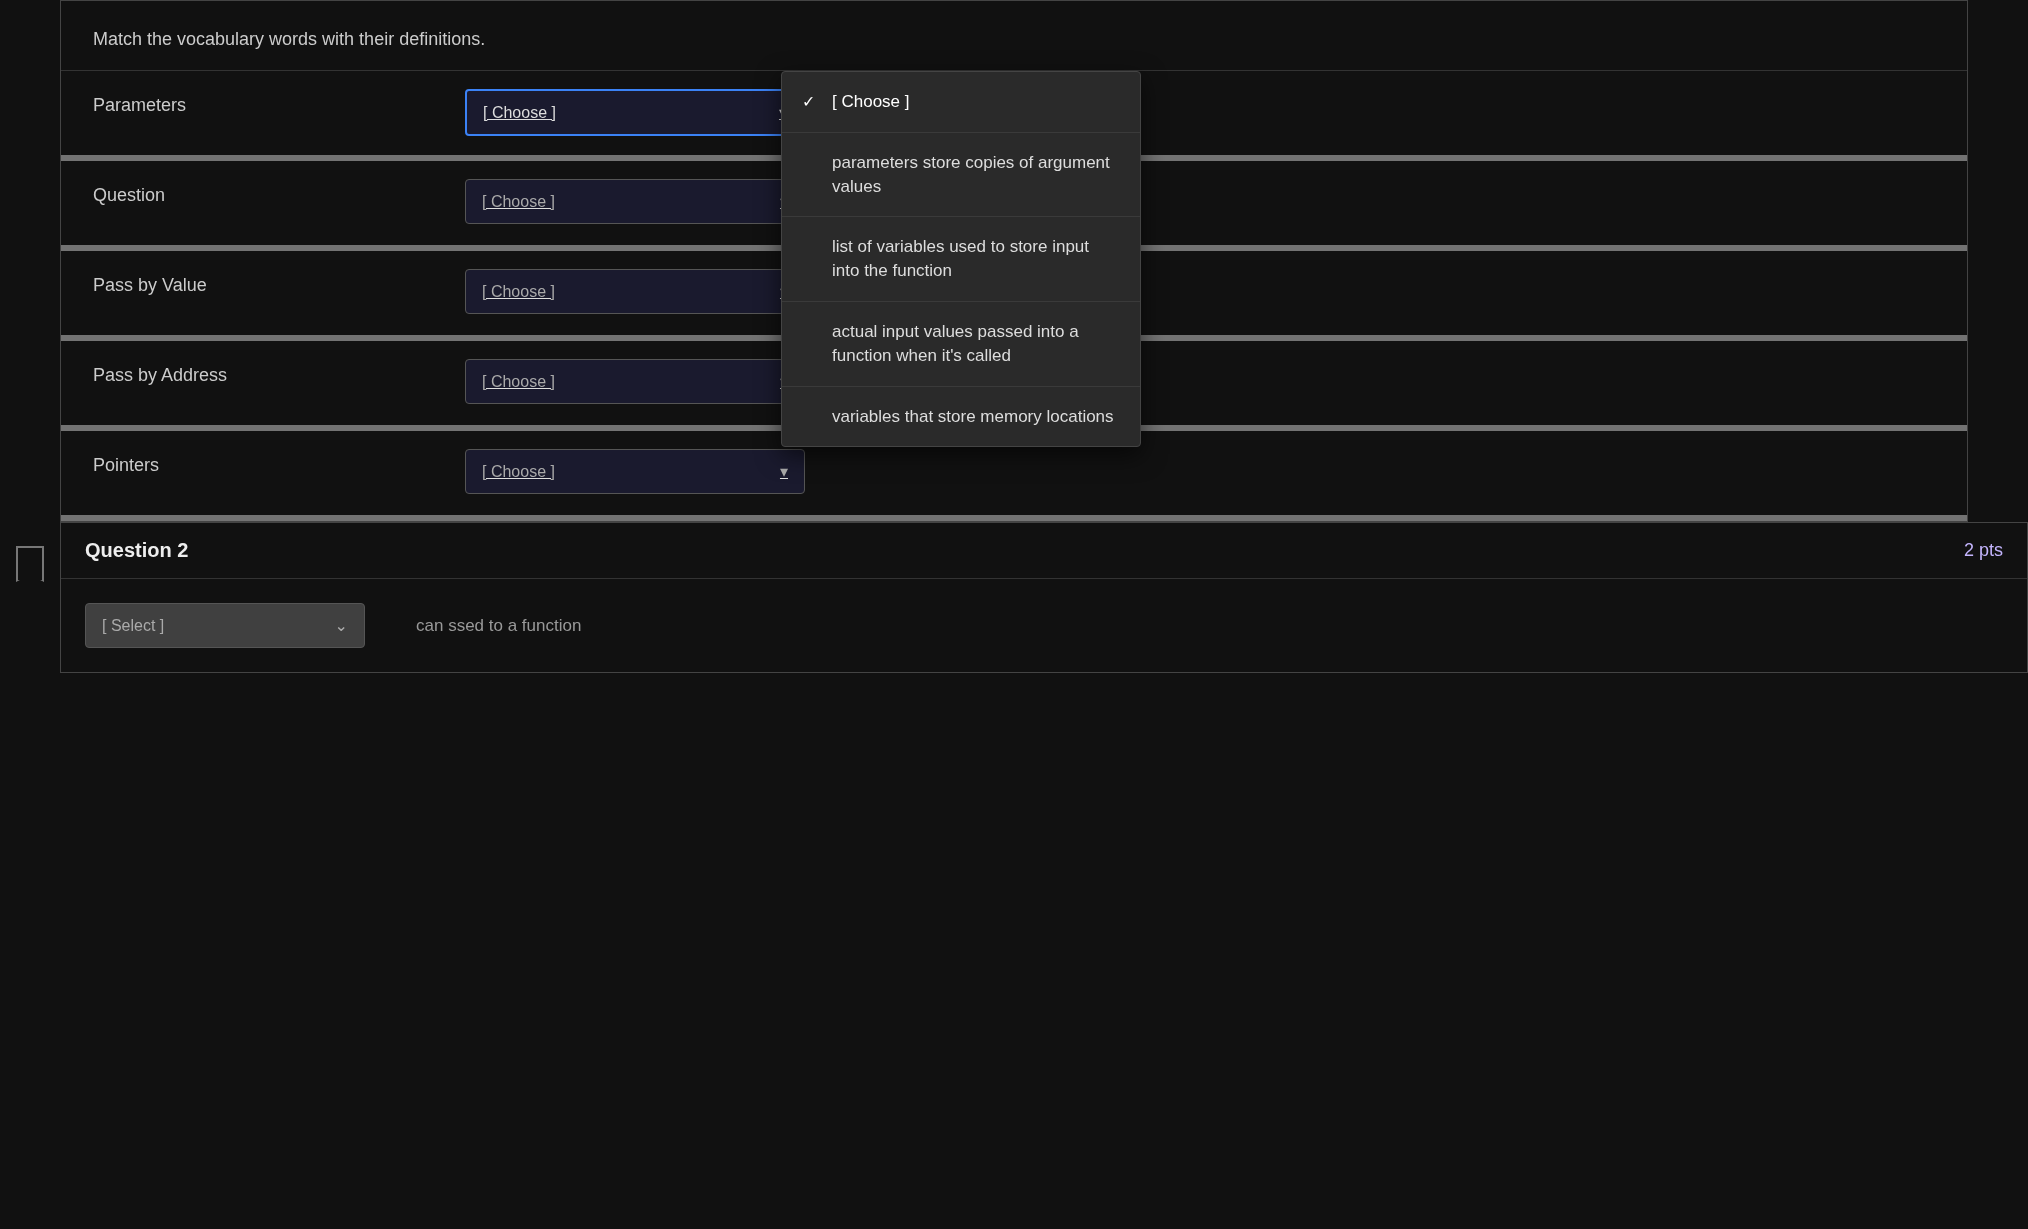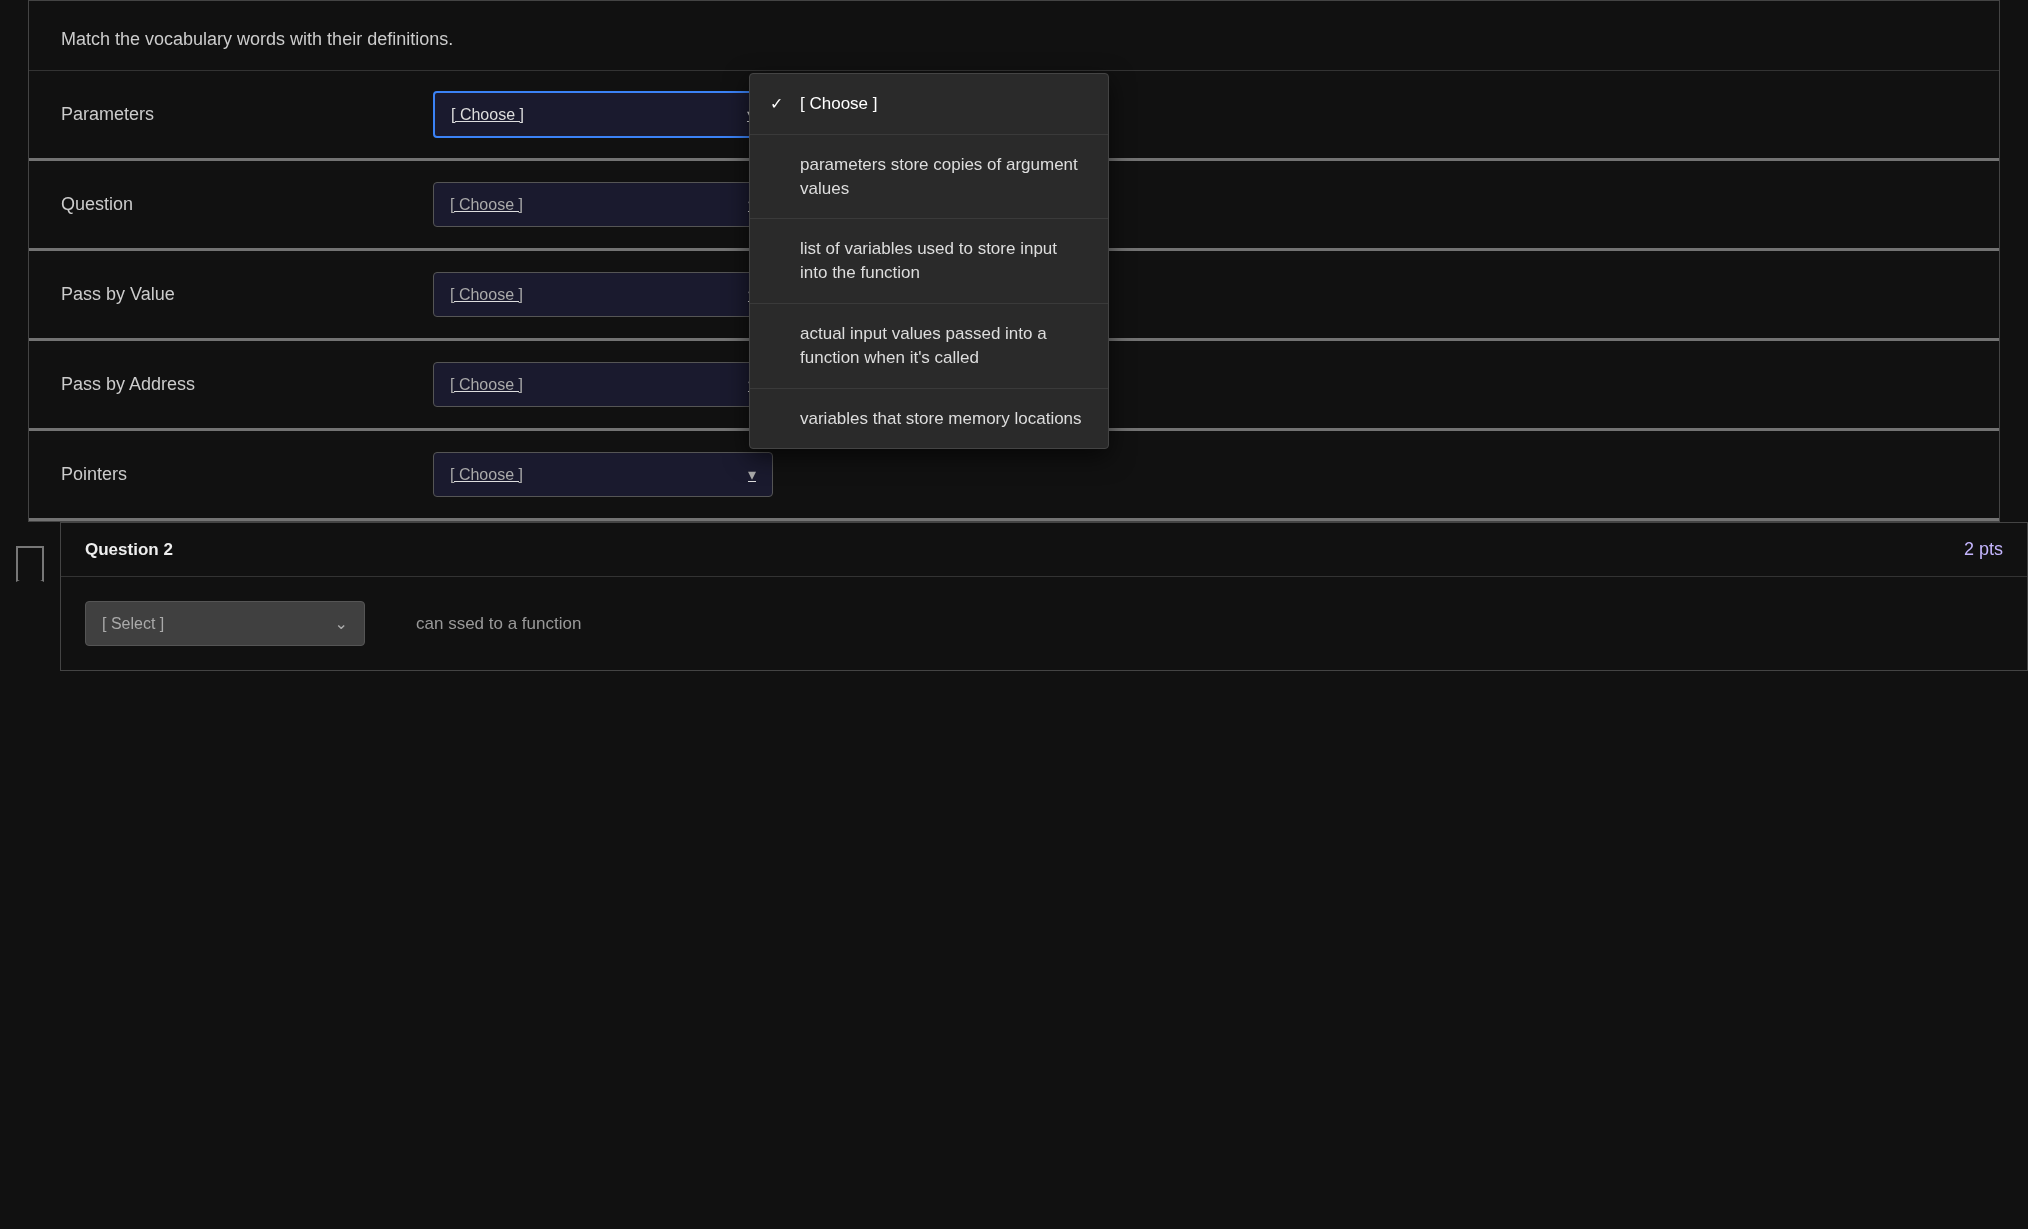--- a/index.html
+++ b/index.html
@@ -14,35 +14,35 @@
     }
 
     .main-container {
       background: #111;
       padding: 0;
       position: relative;
     }
 
     .quiz-section {
       border: 1px solid #444;
-      margin: 0 28px;
+      margin: 0 60px;
       background: #111;
     }
 
     .instructions {
       padding: 28px 32px 20px 32px;
       font-size: 18px;
       color: #ccc;
       border-bottom: 1px solid #333;
     }
 
     .vocab-row {
       display: flex;
-      align-items: center;
-      border-bottom: 3px solid #737373;
+      align-items: flex-start;
+      border-bottom: 6px solid #737373;
       padding: 0;
       min-height: 90px;
       position: relative;
     }
 
     .vocab-term {
       width: 380px;
       padding: 24px 32px;
       font-size: 18px;
       color: #ccc;
@@ -158,21 +158,21 @@
     .question2-header {
       display: flex;
       justify-content: space-between;
       align-items: center;
       padding: 16px 24px;
       border-bottom: 1px solid #333;
       background: #111;
     }
 
     .question2-title {
-      font-size: 17px;
+      font-size: 20px;
       font-weight: 600;
       color: #eee;
     }
 
     .question2-pts {
       font-size: 18px;
       color: #c4b5fd;
     }
 
     .question2-body {

